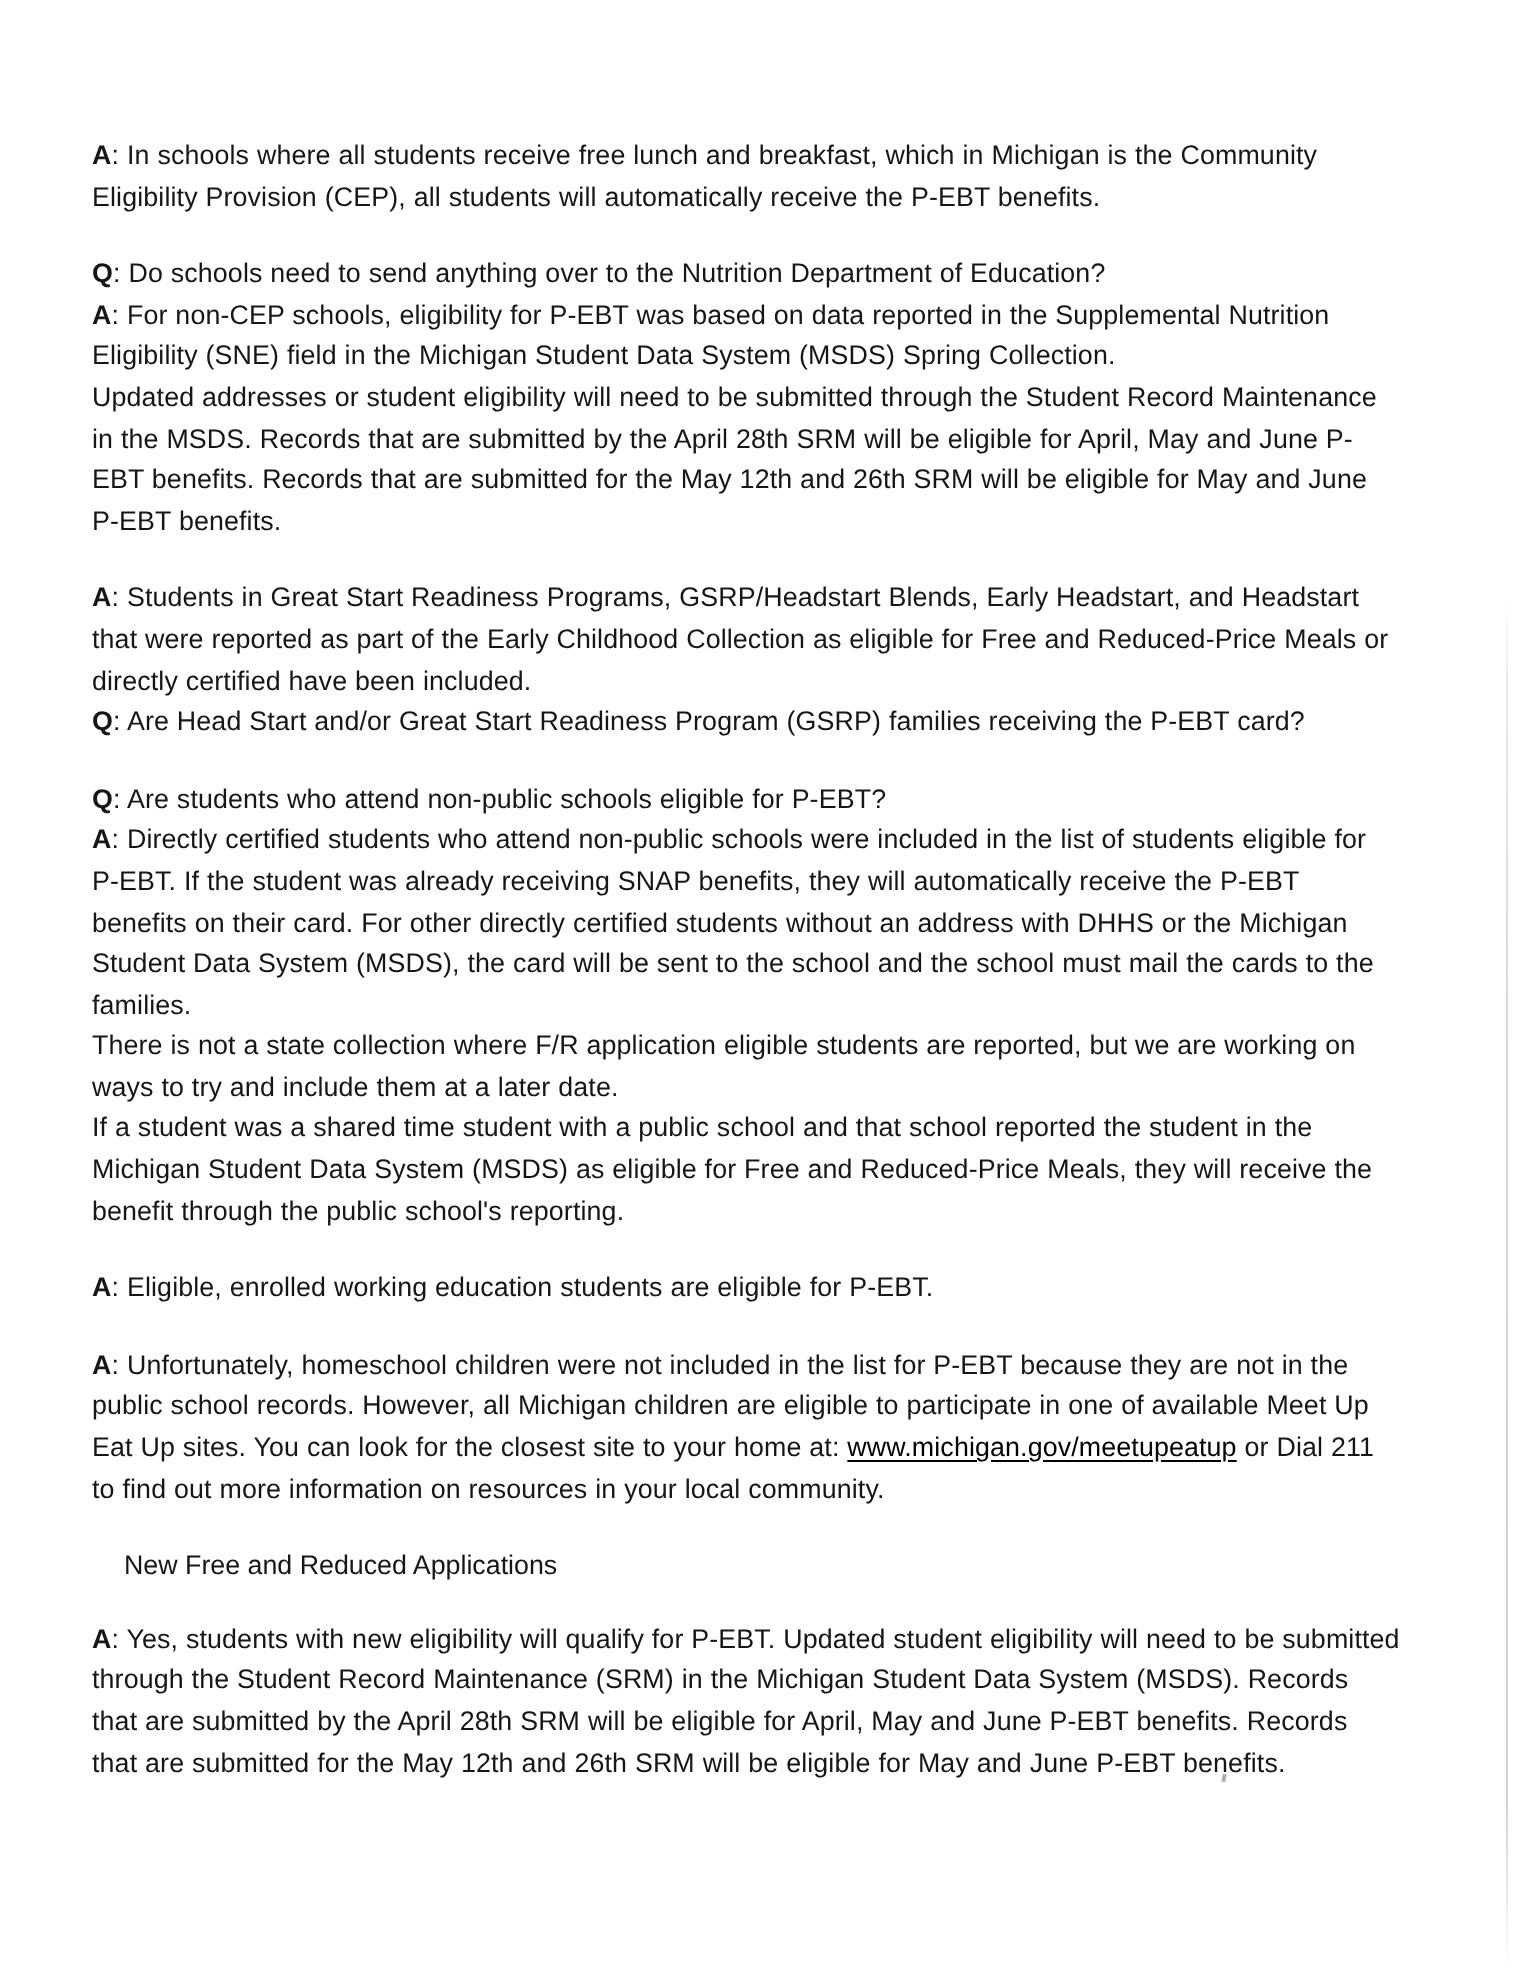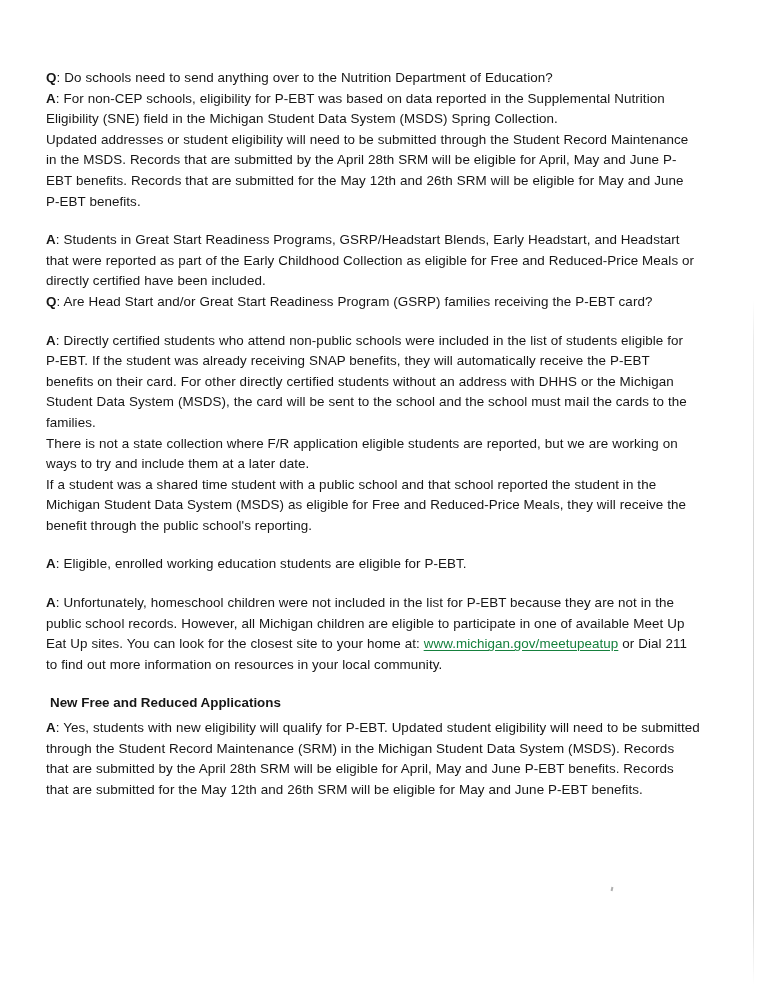--- a/index.html
+++ b/index.html
@@ -72,55 +72,59 @@
     word-spacing: 0.01em;
   }
 
   .qa-label {
     font-weight: bold;
   }
 
   .section-heading {
     font-size: 13.4px;
     line-height: 20.6px;
-    font-weight: bold;
-    margin: 4px;
+    font-weight: normal;
+    margin: 16px;
   }
 
   .doc-link {
-    color: #15803d;
+    color: #000000;
     text-decoration: underline;
     text-underline-offset: 1.5px;
   }
 
   p { margin: 0; }
 </style>
 </head>
 <body>
 
 <div class="page-sheet">
 
   <div class="scan-edge"></div>
   <div class="speck"></div>
 
   <div class="content">
 
+    <div class="block">
+      <p class="line-group"><span class="qa-label">A</span><span>: </span><span>In schools where all students receive free lunch and breakfast, which in Michigan is the Community Eligibility Provision (CEP), all students will automatically receive the P-EBT benefits.</span></p>
+    </div>
 
     <div class="block">
       <p class="line-group"><span class="qa-label">Q</span><span>: </span><span>Do schools need to send anything over to the Nutrition Department of Education?</span></p>
       <p class="line-group"><span class="qa-label">A</span><span>: </span><span>For non-CEP schools, eligibility for P-EBT was based on data reported in the Supplemental Nutrition Eligibility (SNE) field in the Michigan Student Data System (MSDS) Spring Collection.</span></p>
       <p class="line-group">Updated addresses or student eligibility will need to be submitted through the Student Record Maintenance in the MSDS. Records that are submitted by the April 28th SRM will be eligible for April, May and June P-EBT benefits. Records that are submitted for the May 12th and 26th SRM will be eligible for May and June P-EBT benefits.</p>
     </div>
 
     <div class="block">
       <p class="line-group"><span class="qa-label">A</span><span>: </span><span>Students in Great Start Readiness Programs, GSRP/Headstart Blends, Early Headstart, and Headstart that were reported as part of the Early Childhood Collection as eligible for Free and Reduced-Price Meals or directly certified have been included.</span></p>
       <p class="line-group"><span class="qa-label">Q</span><span>: </span><span>Are Head Start and/or Great Start Readiness Program (GSRP) families receiving the P-EBT card?</span></p>
     </div>
 
     <div class="block">
+      <p class="line-group"><span class="qa-label">Q</span><span>: </span><span>Are students who attend non-public schools eligible for P-EBT?</span></p>
       <p class="line-group"><span class="qa-label">A</span><span>: </span><span>Directly certified students who attend non-public schools were included in the list of students eligible for P-EBT. If the student was already receiving SNAP benefits, they will automatically receive the P-EBT benefits on their card. For other directly certified students without an address with DHHS or the Michigan Student Data System (MSDS), the card will be sent to the school and the school must mail the cards to the families.</span></p>
       <p class="line-group">There is not a state collection where F/R application eligible students are reported, but we are working on ways to try and include them at a later date.</p>
       <p class="line-group">If a student was a shared time student with a public school and that school reported the student in the Michigan Student Data System (MSDS) as eligible for Free and Reduced-Price Meals, they will receive the benefit through the public school's reporting.</p>
     </div>
 
     <div class="block">
       <p class="line-group"><span class="qa-label">A</span><span>: </span><span>Eligible, enrolled working education students are eligible for P-EBT.</span></p>
     </div>
 
     <div class="block">

